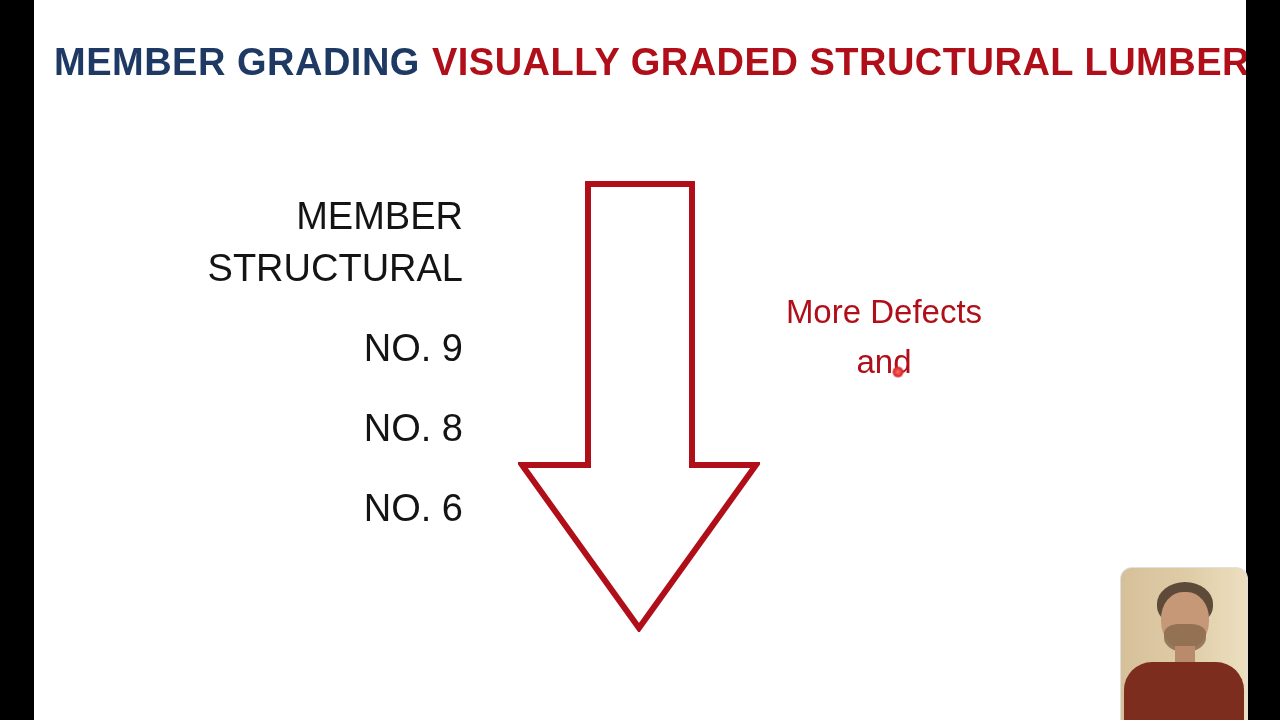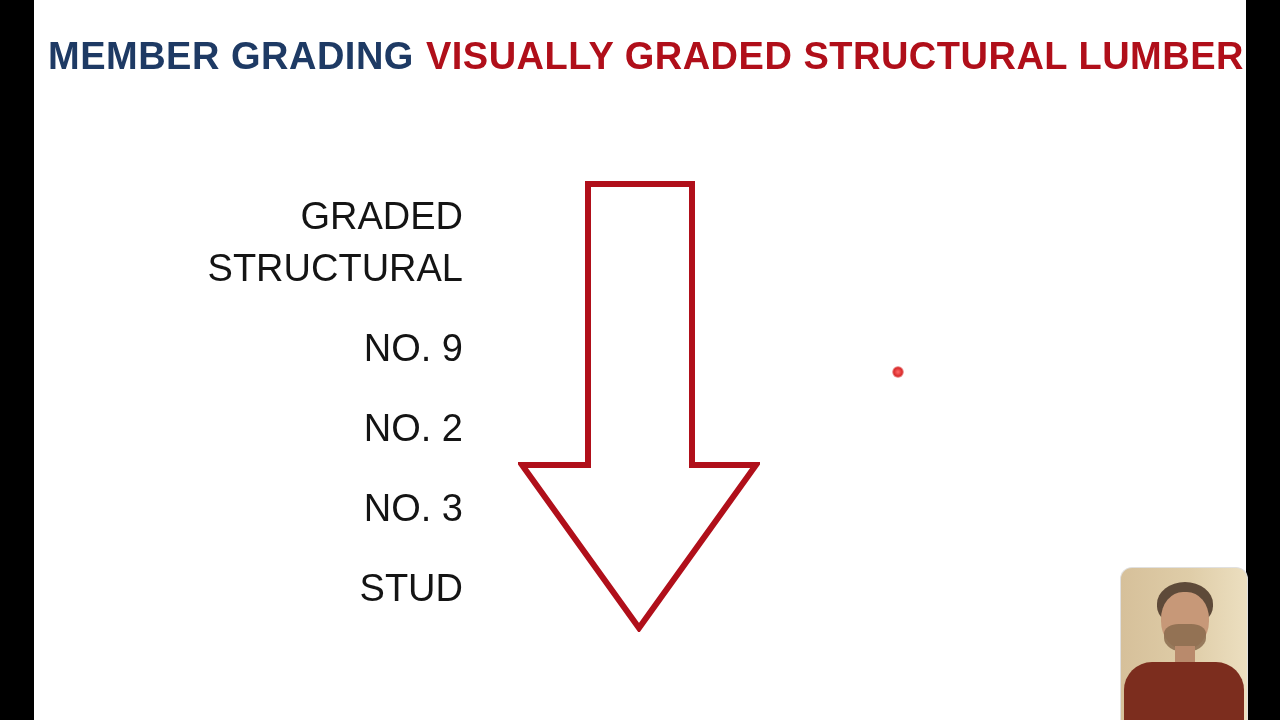--- a/index.html
+++ b/index.html
@@ -140,39 +140,40 @@
   }
 </style>
 </head>
 <body>
 
 <div class="stage">
 
   <div class="letterbox left"></div>
   <div class="letterbox right"></div>
 
-  <h1 class="title" style="margin:2px;">
+  <h1 class="title" style="margin:8px;">
     <span class="navy">MEMBER GRADING</span><span class="red">VISUALLY GRADED STRUCTURAL LUMBER</span>
   </h1>
 
   <div class="grades">
-    <div class="grade">GRADED STRUCTURAL</div>
+    <div class="grade">MEMBER STRUCTURAL</div>
     <div class="grade">NO. 9</div>
-    <div class="grade">NO. 2</div>
-    <div class="grade">NO. 3</div>
-    <div class="grade">STUD</div>
+    <div class="grade">NO. 8</div>
+    <div class="grade">NO. 6</div>
   </div>
 
   <div class="arrow-wrap">
     <svg width="242" height="452" viewBox="0 0 242 452" xmlns="http://www.w3.org/2000/svg">
       <path d="M 70 4 L 174 4 L 174 285 L 238 285 L 121 448 L 4 285 L 70 285 Z" fill="#ffffff" stroke="#b00f1a" stroke-width="6" stroke-linejoin="miter"></path>
     </svg>
   </div>
 
   <div class="annotation">
+    <div>More Defects</div>
+    <div>and</div>
   </div>
 
   <div class="laser-dot"></div>
 
   <div class="webcam">
     <div class="wc-hair"></div>
     <div class="wc-face"></div>
     <div class="wc-beard"></div>
     <div class="wc-neck"></div>
     <div class="wc-body"></div>

